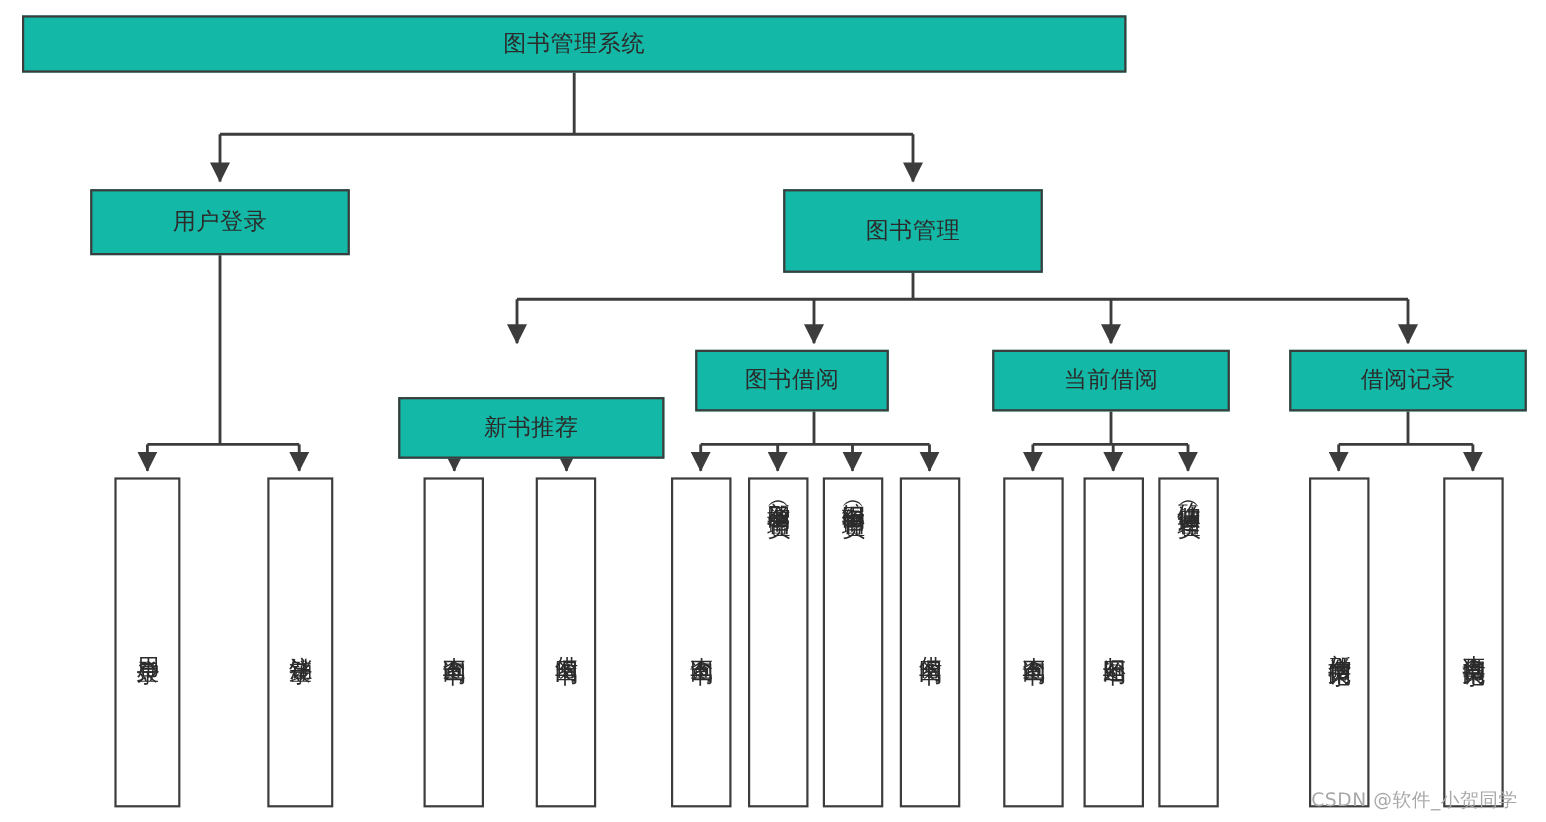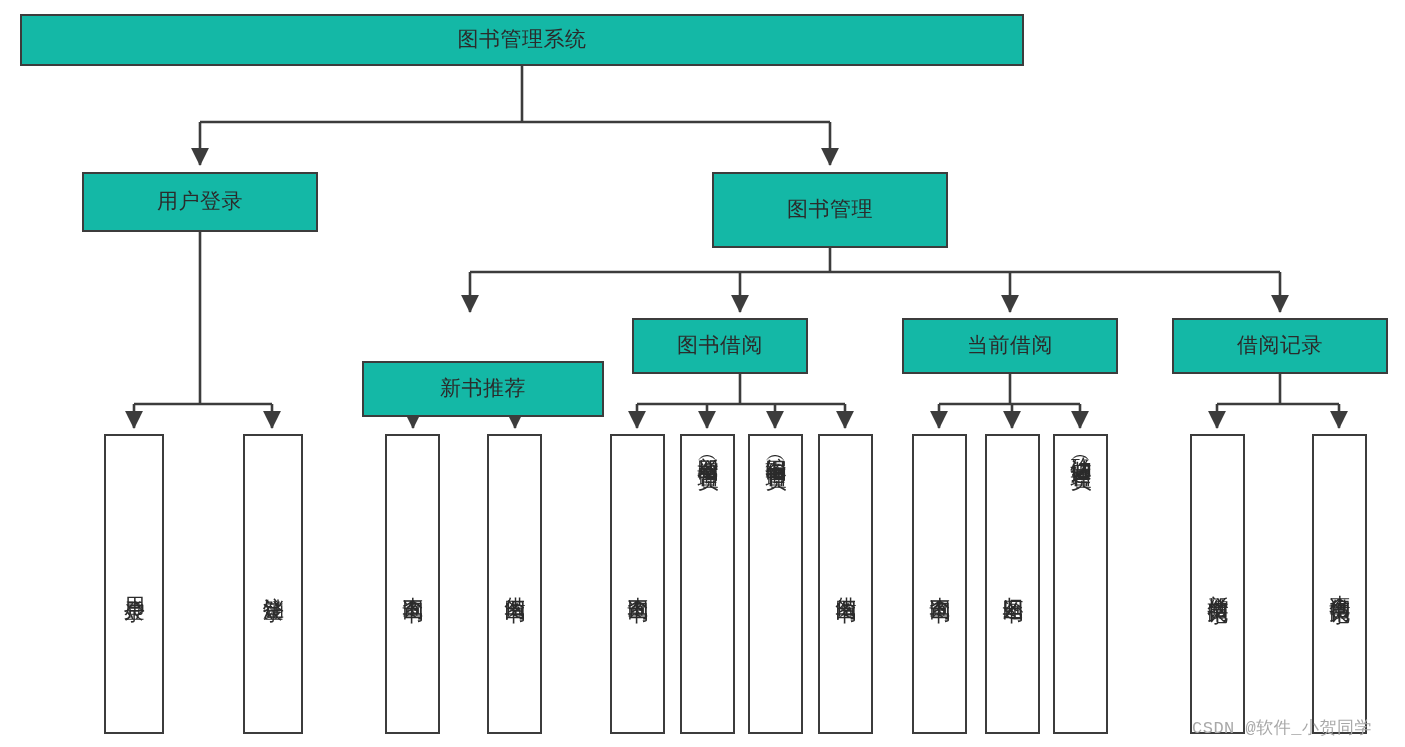--- a/index.html
+++ b/index.html
@@ -187,15 +187,15 @@
     <span class="node-label-v">确认归还（管理员）</span>
   </div>
 
   <div class="leaf-box center-v" style="left:1190px; top:434px; width:55px; height:300px;">
     <span class="node-label-v">新增借阅记录</span>
   </div>
   <div class="leaf-box center-v" style="left:1312px; top:434px; width:55px; height:300px;">
     <span class="node-label-v">查询借阅记录</span>
   </div>
 
-  <div class="watermark" style="left:1192px; top:716px;font-family:Liberation Mono, monospace;">CSDN @软件_小贺同学</div>
+  <div class="watermark" style="left:1192px; top:716px;">CSDN @软件_小贺同学</div>
 
 </div>
 
 </body></html>

